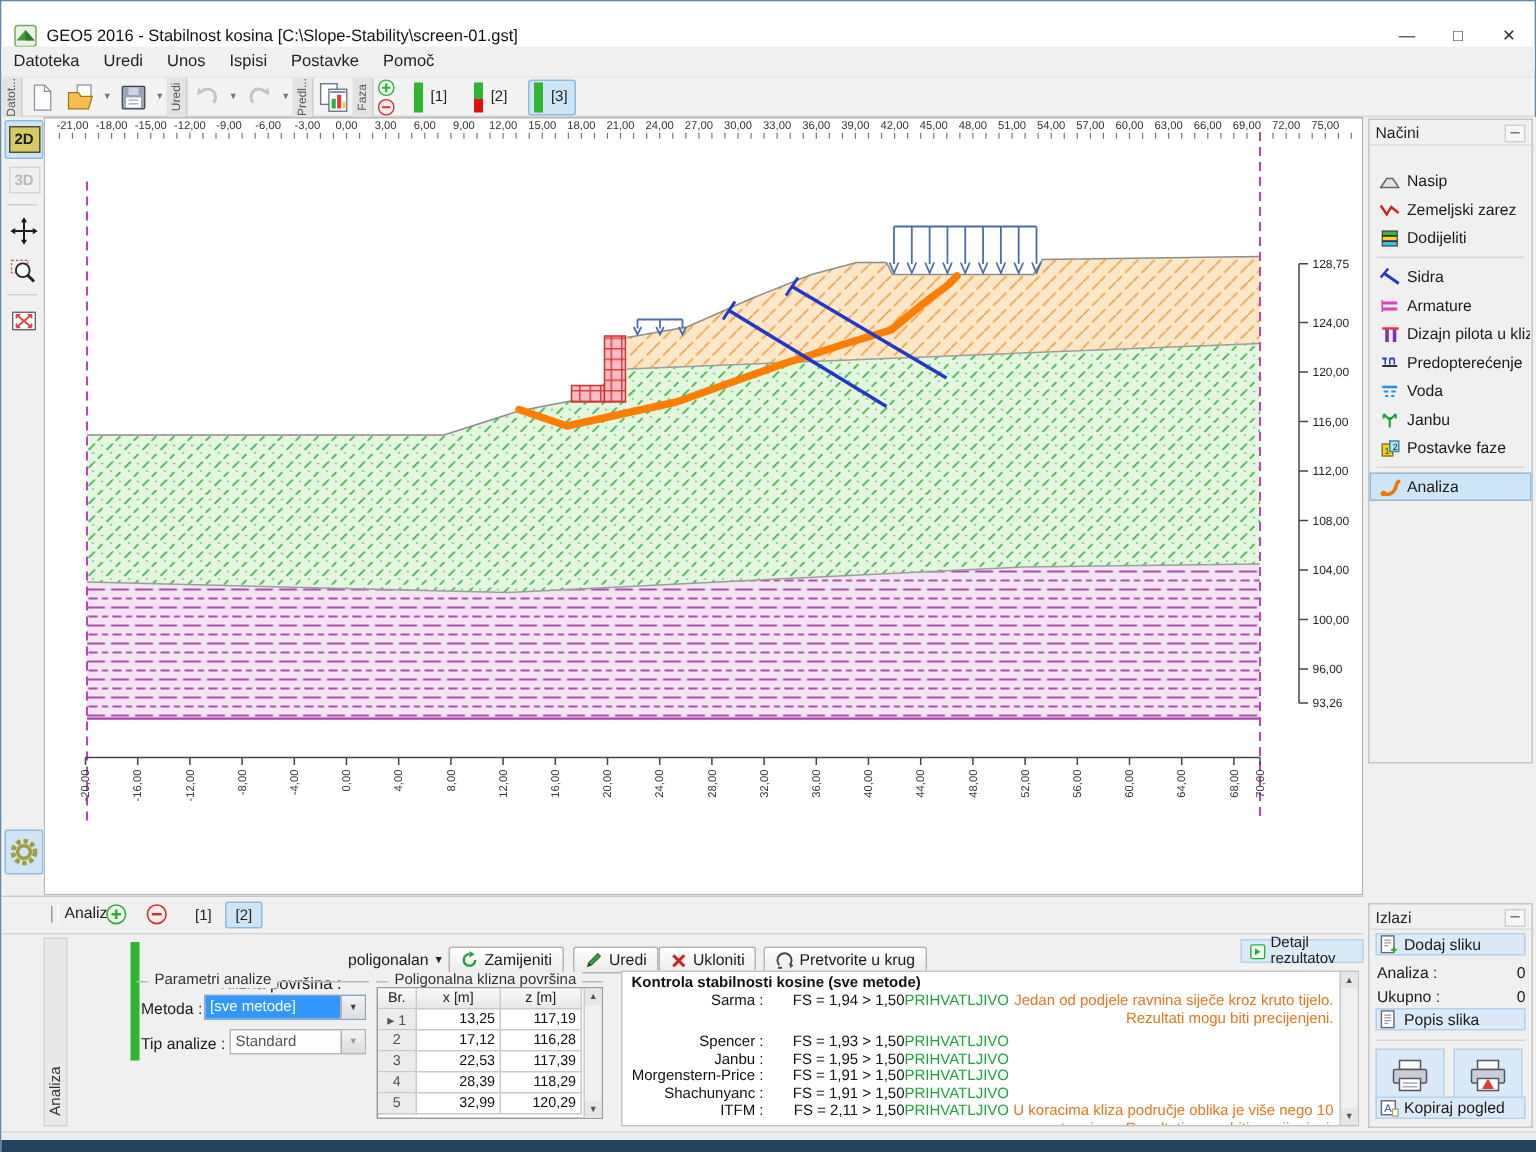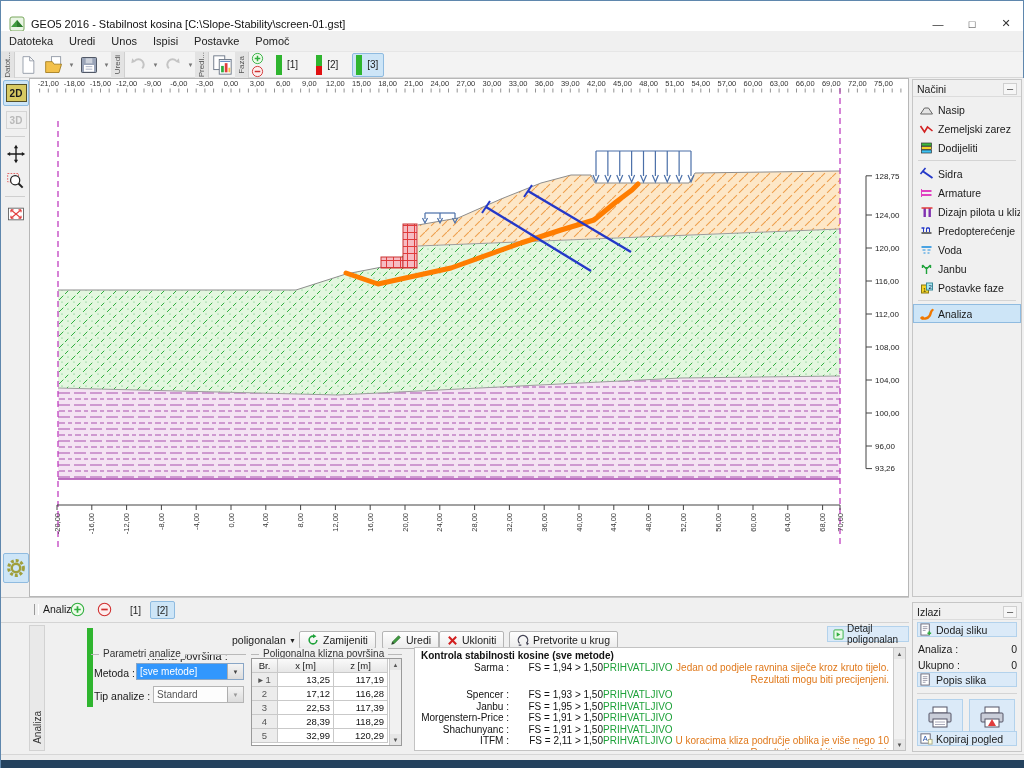--- a/index.html
+++ b/index.html
@@ -548,26 +548,26 @@
           <text x="846" y="337.8" font-size="8" fill="#222" font-family="Liberation Sans, sans-serif">100,00</text>
           <line x1="837" y1="368" x2="843" y2="368" stroke="#444"></line>
           <text x="846" y="370.8" font-size="8" fill="#222" font-family="Liberation Sans, sans-serif">96,00</text>
           <line x1="837" y1="390.60499999999996" x2="843" y2="390.60499999999996" stroke="#444"></line>
           <text x="846" y="393.405" font-size="8" fill="#222" font-family="Liberation Sans, sans-serif">93,26</text>
         </g>
     </svg>
   </div>
 
   <div id="right-panel">
-    <div class="rbox" style="top:1px;height:518px;">
+    <div class="rbox" style="top:1px;height:430px;">
       <div class="rbox-head">
         <span class="rbox-title">Načini</span>
         <span class="rbox-min">–</span>
       </div>
-      <div id="mode-list" style="padding-top:3px;">
+      <div id="mode-list" style="padding-top:3px;margin-top:11px;">
           <div class="mode-item">
             <span class="mi-icon">
               <svg width="15" height="14" viewBox="0 0 14 14">
                 <path d="M1,11 L5,5 H9 L13,11 Z" fill="#e4e4e4" stroke="#666"></path>
               </svg>
             </span>
             <span class="mi-label">Nasip</span>
           </div>
           <div class="mode-item">
             <span class="mi-icon">
@@ -848,21 +848,21 @@
       </div>
     </div>
 
     <div id="details-btn">
       <span class="ic">
           <svg width="11" height="11" viewBox="0 0 12 12">
             <rect x="1" y="1" width="10" height="10" rx="1" fill="#eafaea" stroke="#2fae3e"></rect>
             <path d="M4,3.5 L8,6 L4,8.5 Z" fill="#2fae3e"></path>
           </svg>
         </span>
-      <span>Detajl poligonalan</span>
+      <span>Detajl rezultatov</span>
     </div>
     <div id="results-box">
       <div id="results-content">
           <div class="r-title">Kontrola stabilnosti kosine (sve metode)</div>
           <div class="rrow gap">
             <span class="r-label">Sarma :</span>
             <span class="r-fs">FS = 1,94 &gt; 1,50</span>
             <span class="r-verdict">PRIHVATLJIVO</span>
             <span class="r-note">Jedan od podjele ravnina siječe kroz kruto tijelo. Rezultati mogu biti precijenjeni.</span>
           </div>

